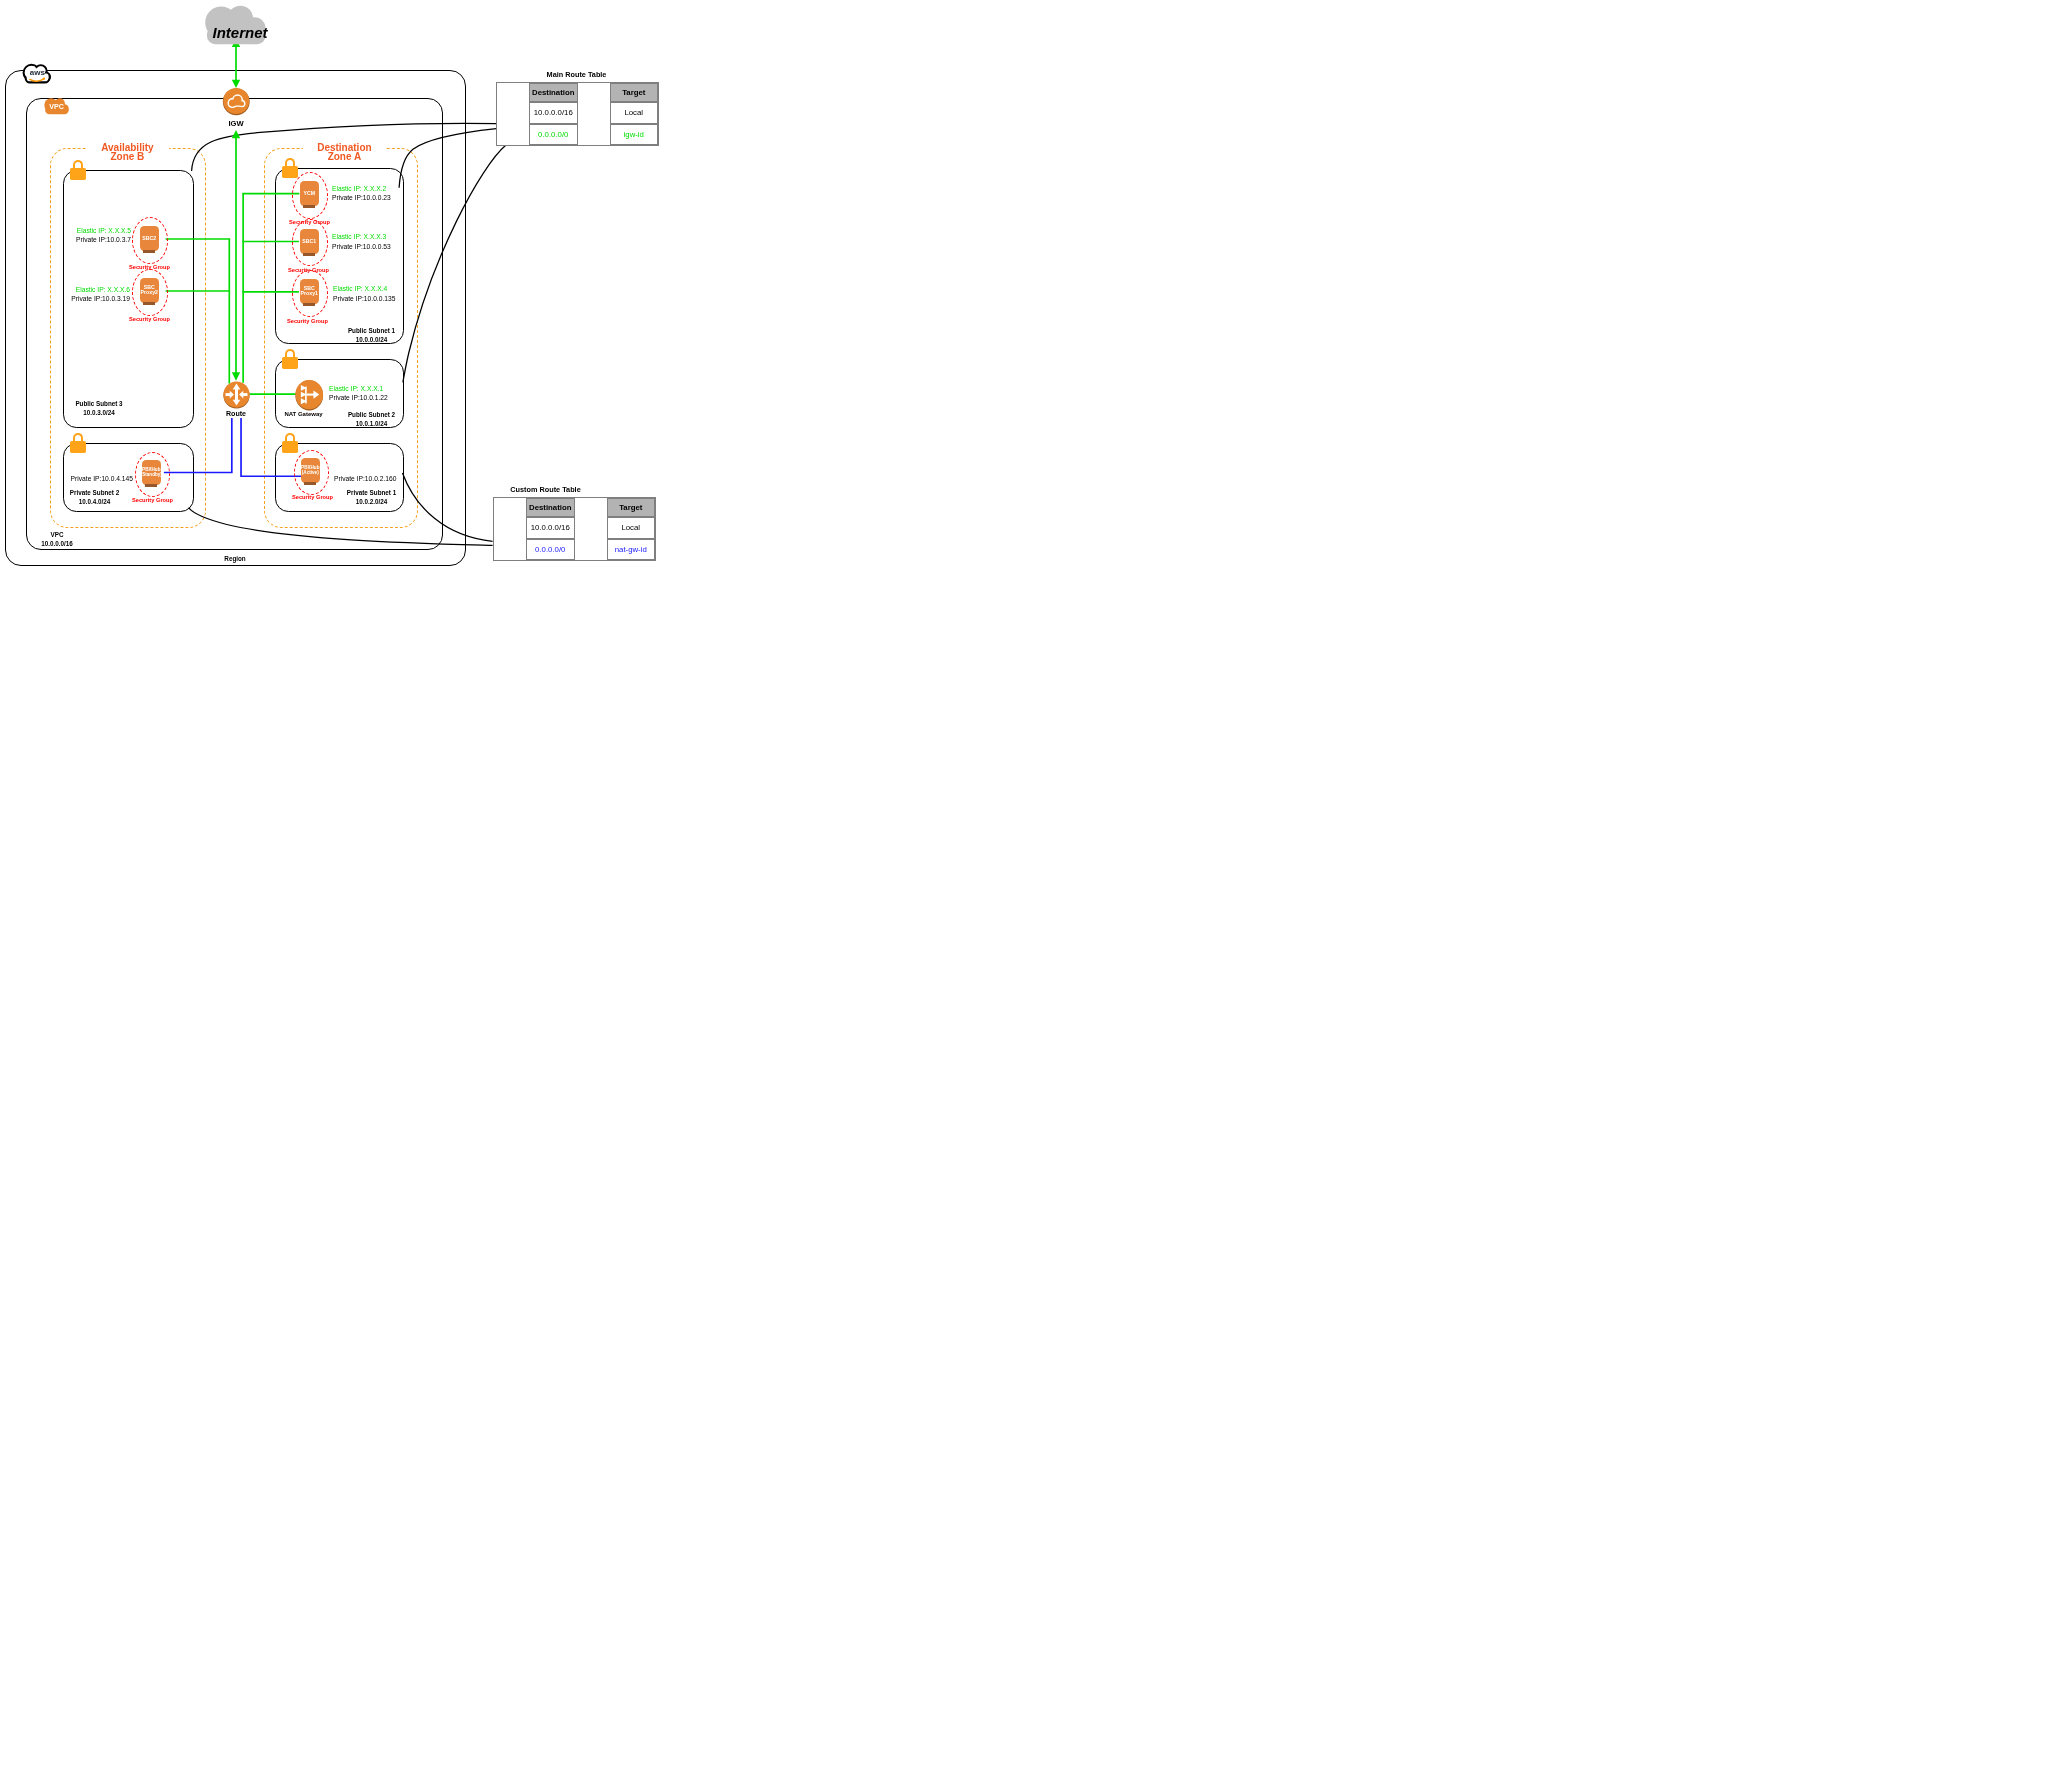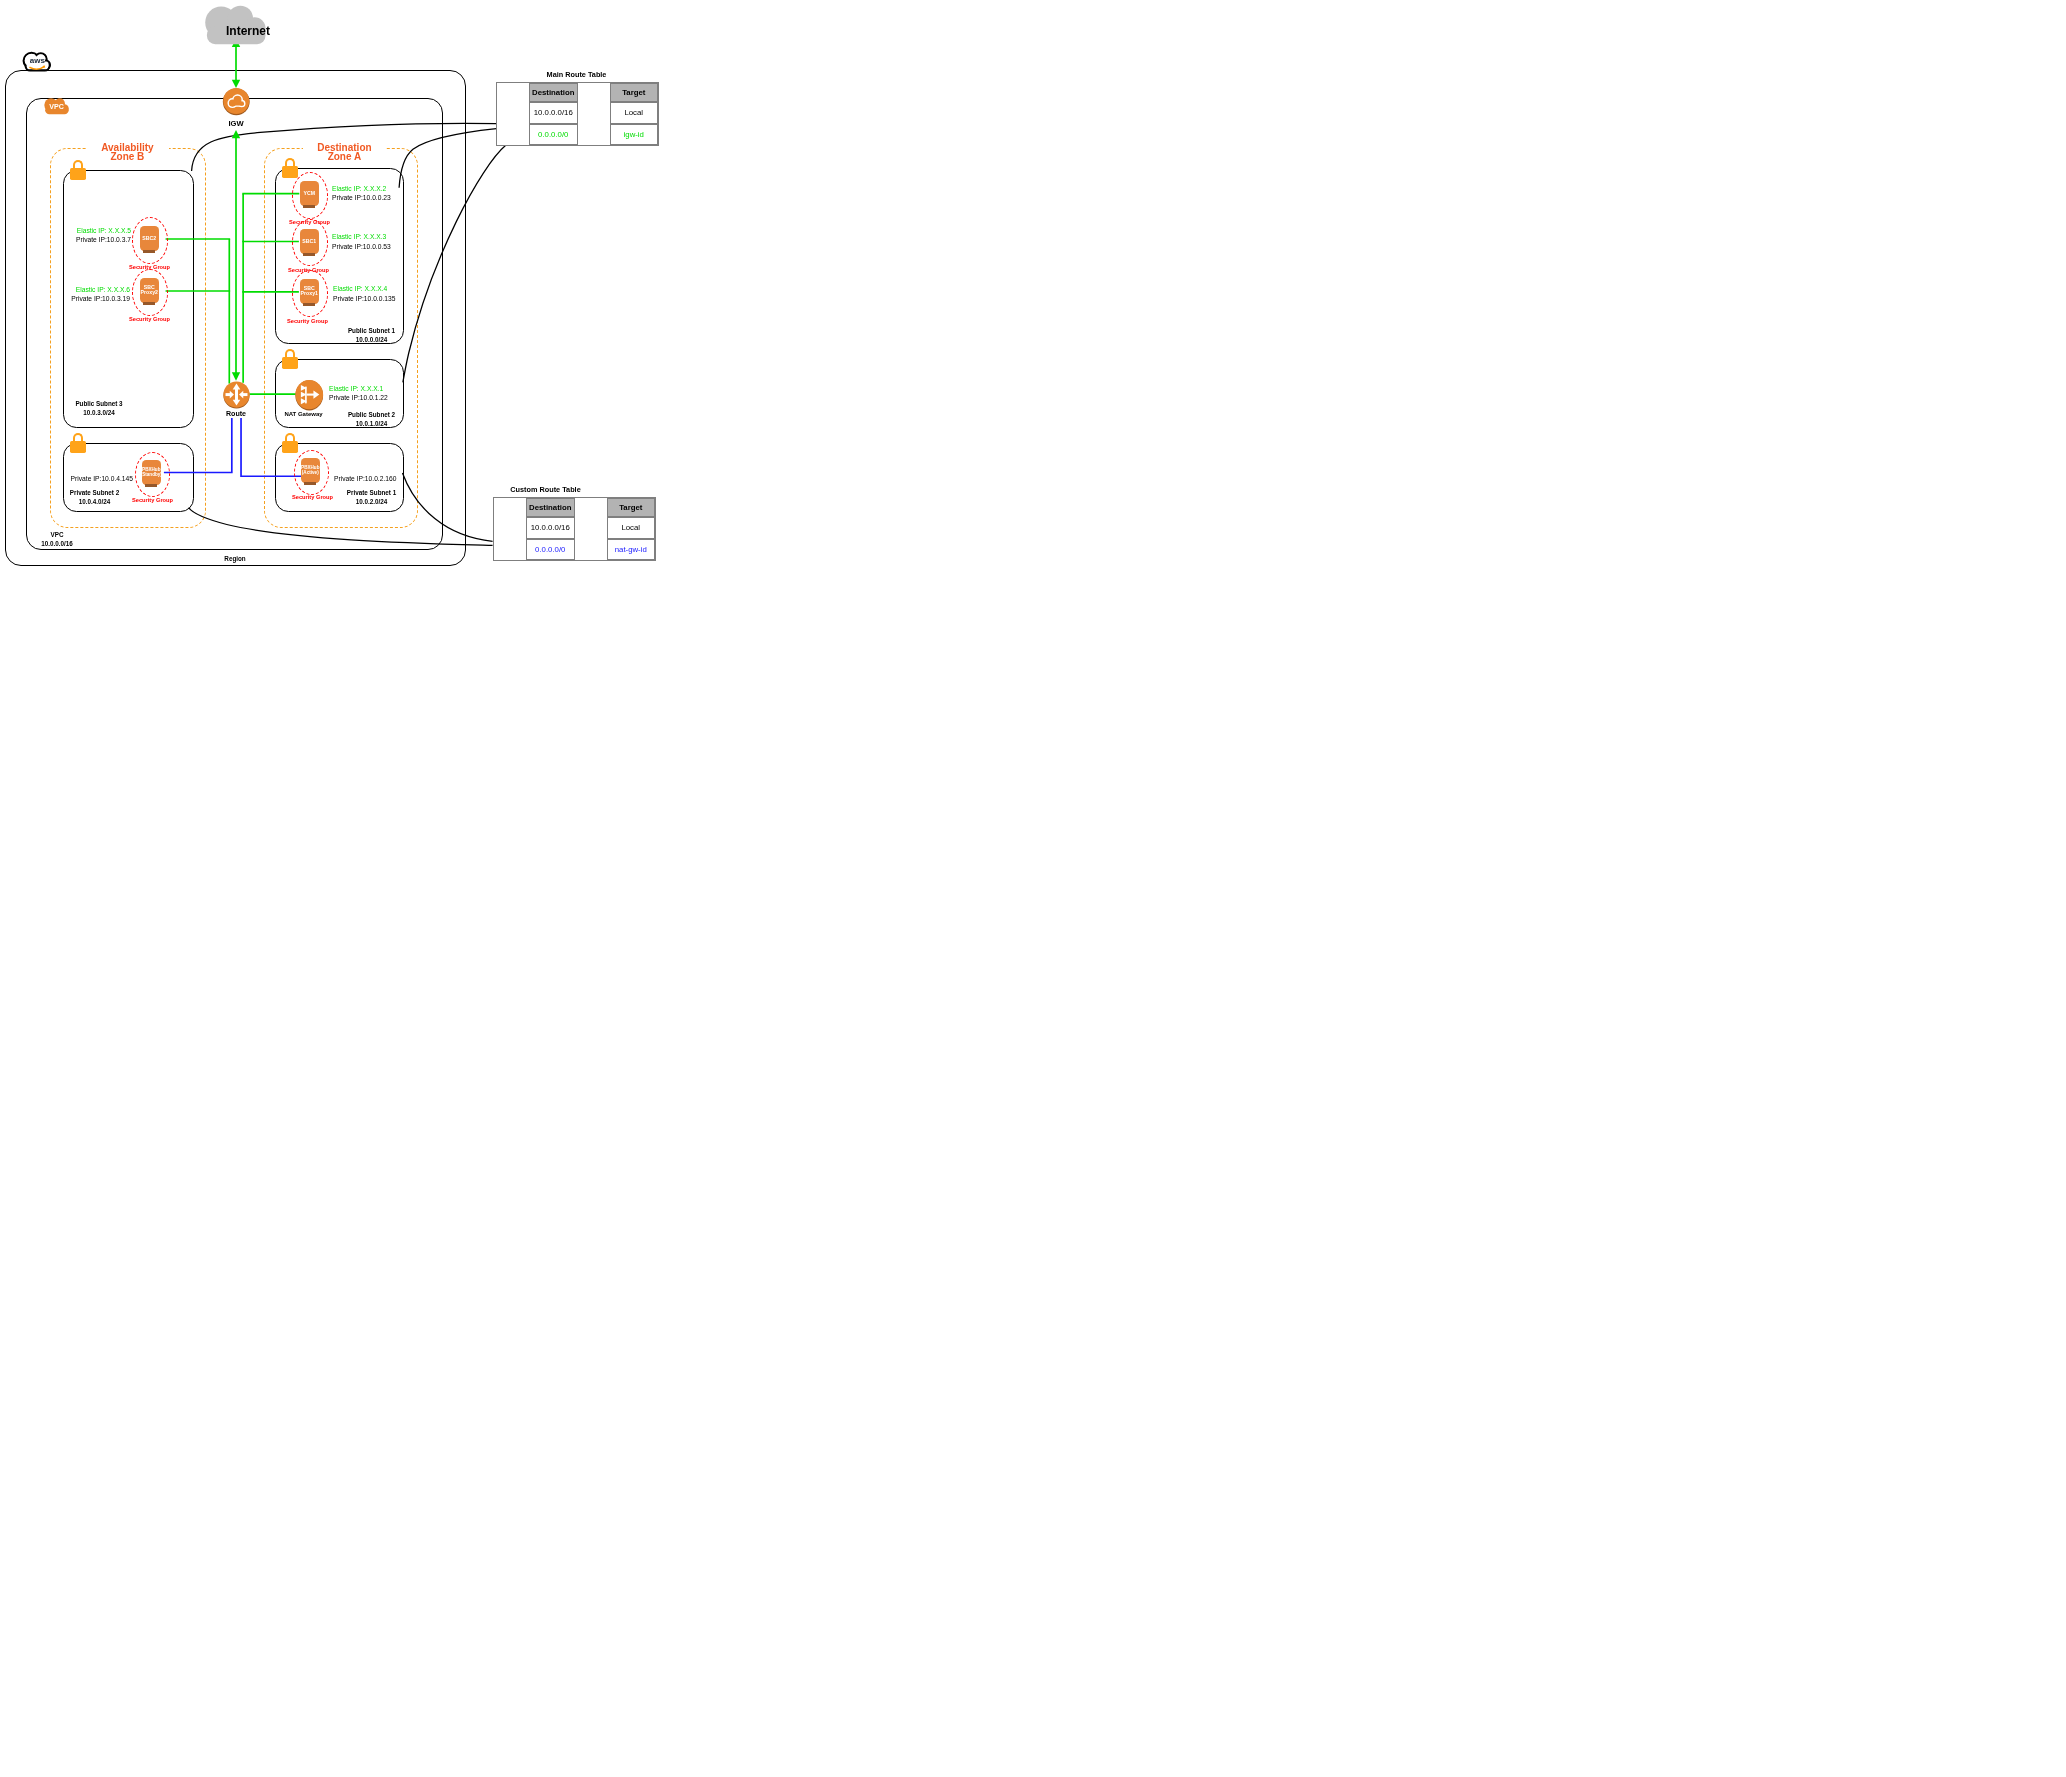--- a/index.html
+++ b/index.html
@@ -98,24 +98,24 @@
 
   <div class="abs" style="left:191px; top:2.1px; width:90px; height:50px;">
     <svg width="90" height="50" viewBox="0 0 215 118">
       <g fill="#C2C2C2">
         <circle cx="72" cy="48" r="38"></circle>
         <circle cx="118" cy="38" r="30"></circle>
         <circle cx="152" cy="62" r="26"></circle>
         <rect x="38" y="58" width="140" height="42" rx="20"></rect>
       </g>
     </svg>
-    <div class="abs big-label" style="left:12px; top:22px; width:90px; font-size:12px;">Internet</div>
-  </div>
-
-  <div class="abs" style="left:19.3px; top:48px; width:36px; height:28px;">
+    <div class="abs big-label" style="left:4px; top:22px; width:90px; font-size:15px;font-style:italic;">Internet</div>
+  </div>
+
+  <div class="abs" style="left:19.3px; top:60px; width:36px; height:28px;">
     <svg width="36" height="28" viewBox="0 0 86 66">
       <g fill="#ffffff" stroke="#000" stroke-width="5">
         <circle cx="30" cy="30" r="19"></circle>
         <circle cx="52" cy="26" r="14"></circle>
         <circle cx="63" cy="40" r="11"></circle>
         <rect x="16" y="33" width="56" height="20" rx="10"></rect>
       </g>
       <g fill="#ffffff">
         <circle cx="30" cy="30" r="16"></circle>
         <circle cx="52" cy="26" r="11"></circle>

